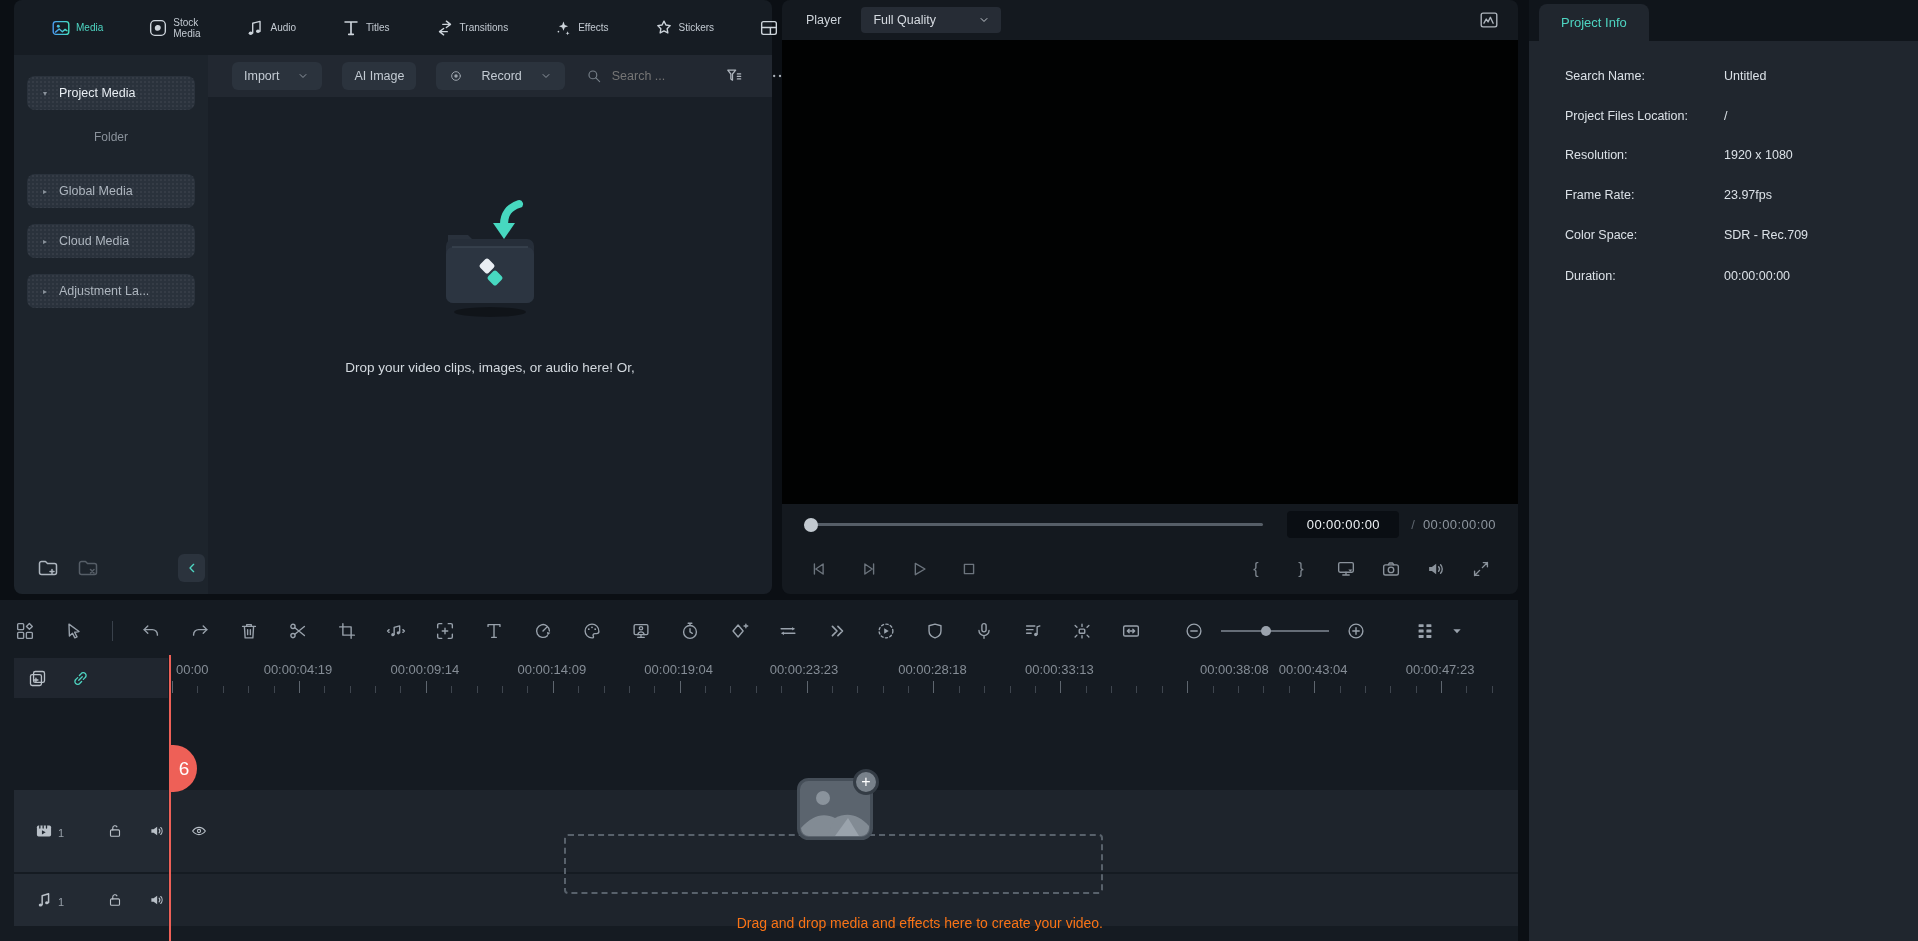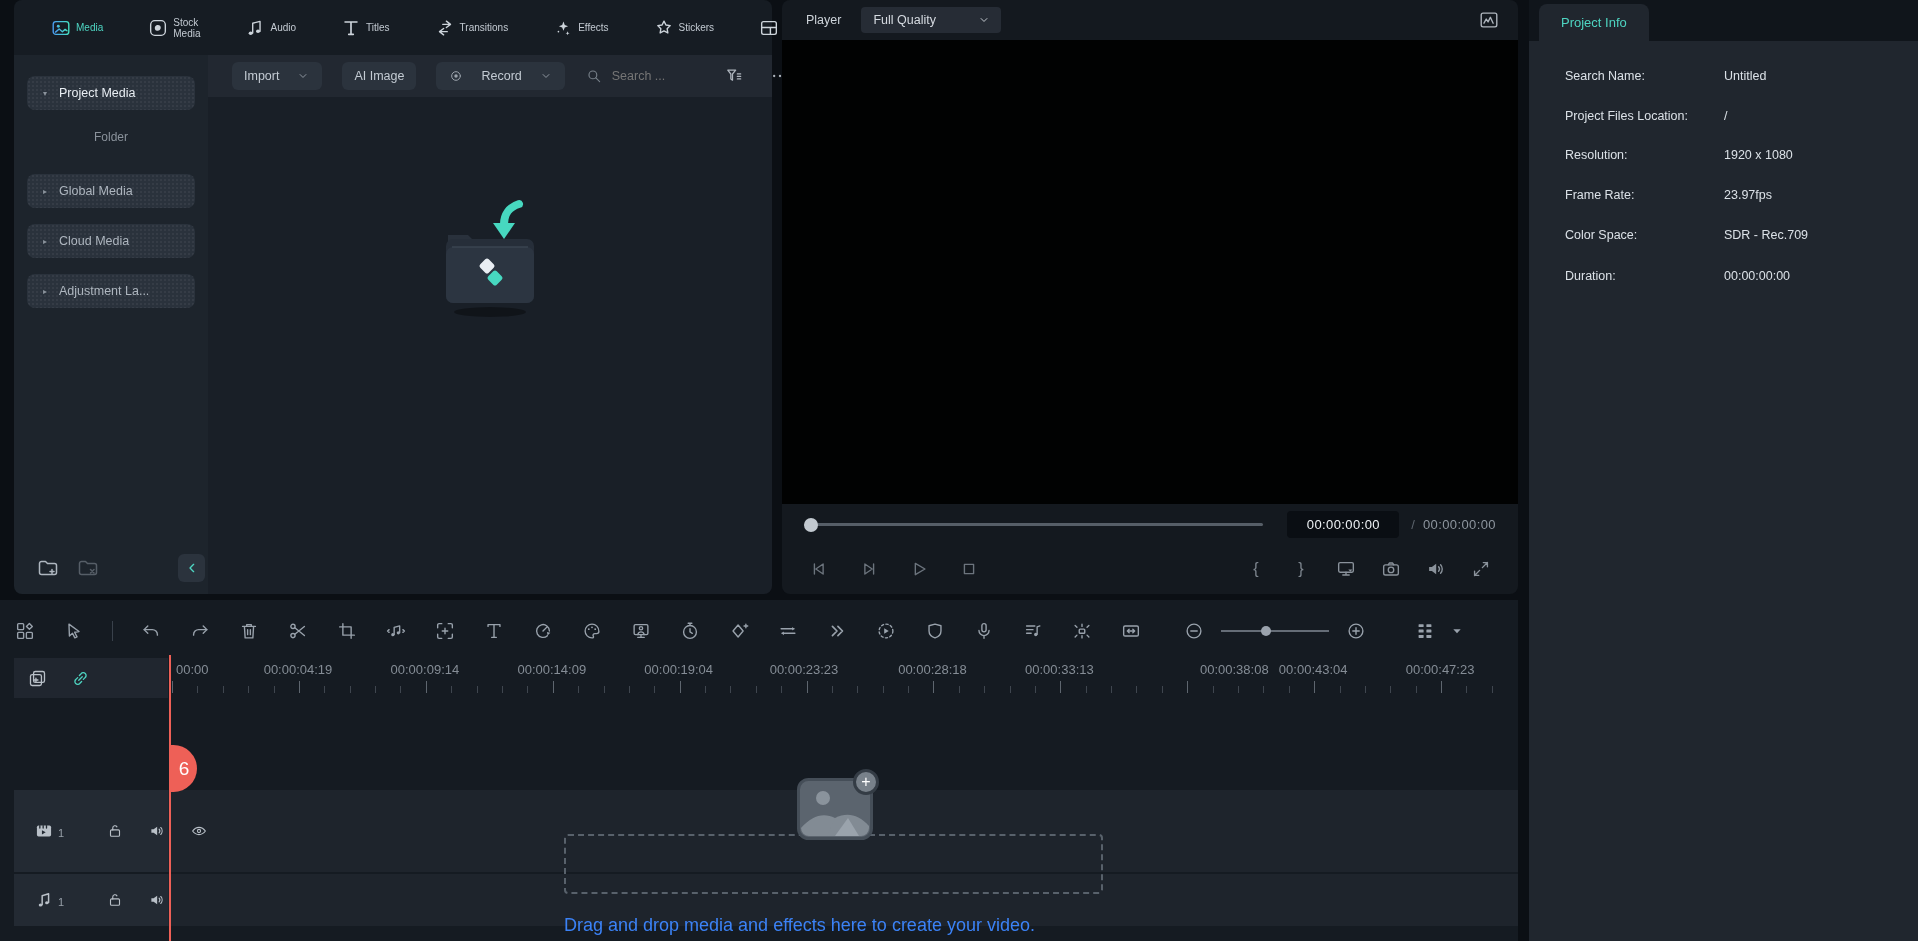--- a/index.html
+++ b/index.html
@@ -92,21 +92,21 @@
   .track-count{font-size:11px;color:#98a0a9;margin:4px 18px 0 4px}
   .tgap{margin-left:24px}
   #playhead-line{position:absolute;left:169px;top:55px;width:2px;height:286px;background:var(--playhead);z-index:6}
   #playhead-handle{position:absolute;left:171px;top:145px;width:26px;height:47px;background:var(--playhead);
     border-radius:0 24px 24px 0;z-index:6;display:flex;align-items:center;justify-content:center;
     color:#fff;font-size:19px;cursor:grab}
   #tl-dropzone{position:absolute;left:564px;top:234px;width:539px;height:60px;border:2px dashed #58616b;border-radius:4px;z-index:2;cursor:pointer}
   #tl-placeholder{position:absolute;left:797px;top:178px;width:76px;height:62px;z-index:3}
   #tl-plus-badge{position:absolute;left:853px;top:169px;width:26px;height:26px;border-radius:50%;background:#78818a;
     border:3px solid #343c45;color:#fff;font-size:16px;line-height:20px;text-align:center;z-index:4}
-  #tl-hint{position:absolute;left:564px;top:315px;width:539px;text-align:left;font-size:18px;color:#3b82f6;z-index:2}
+  #tl-hint{position:absolute;left:564px;top:315px;width:539px;text-align:right;font-size:14px;color:#f97316;z-index:2}
 </style>
 </head>
 <body>
 
 <nav id="top-nav" class="abs">
     <div class="nav-tab active">
       <span class="ic s22">
         <svg viewBox="0 0 24 24">
           <defs>
             <linearGradient id="mg" x1="0" y1="0" x2="1" y2="0">
@@ -286,20 +286,21 @@
       <ellipse cx="75" cy="117" rx="36" ry="5" fill="rgba(0,0,0,0.35)"></ellipse>
       <path d="M33 40h20l8 8H33z" fill="#29313c"></path>
       <rect x="31" y="44" width="88" height="64" rx="7" fill="#262e39"></rect>
       <rect x="31" y="52" width="88" height="56" rx="7" fill="#2c3541"></rect>
       <path d="M37 52h76" stroke="#3a4450" stroke-width="1.5"></path>
       <rect x="66" y="65" width="12" height="12" rx="2.5" fill="#e9eef3" transform="rotate(45 72 71)"></rect>
       <rect x="74" y="77" width="12" height="12" rx="2.5" fill="#47d8c0" transform="rotate(45 80 83)"></rect>
       <path d="M104 9c-10 3-15 11-15 20" stroke="#47d8c0" stroke-width="8" fill="none" stroke-linecap="round"></path>
       <path d="M78 28h22l-11 16z" fill="#47d8c0"></path>
     </svg>
+    <div id="drop-message">Drop your video clips, images, or audio here! Or,</div>
   </div>
 </section>
 
 <section id="player" class="abs">
   <div id="player-header" class="abs">
     <span id="player-label">Player</span>
     <div id="quality-select">
       <span>Full Quality</span>
       <span class="ic s14">
           <svg viewBox="0 0 24 24">

